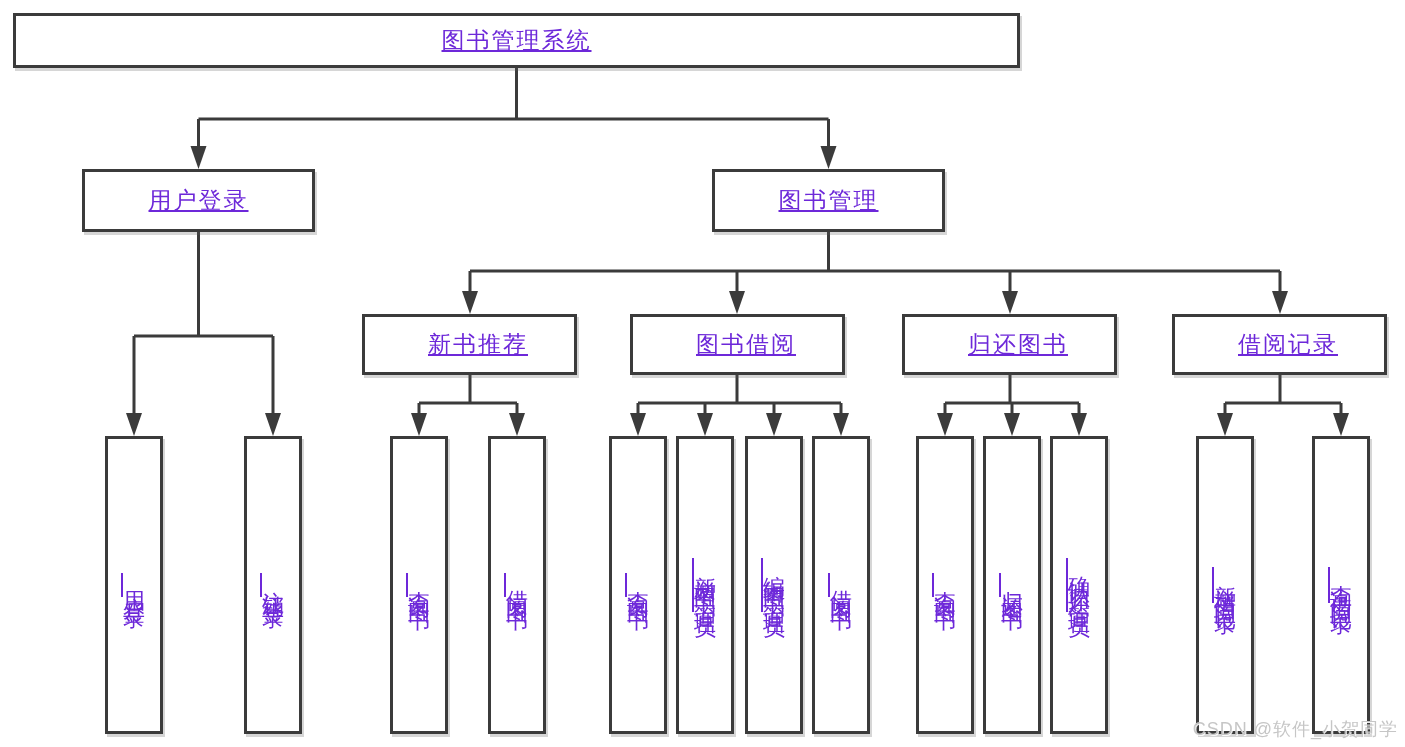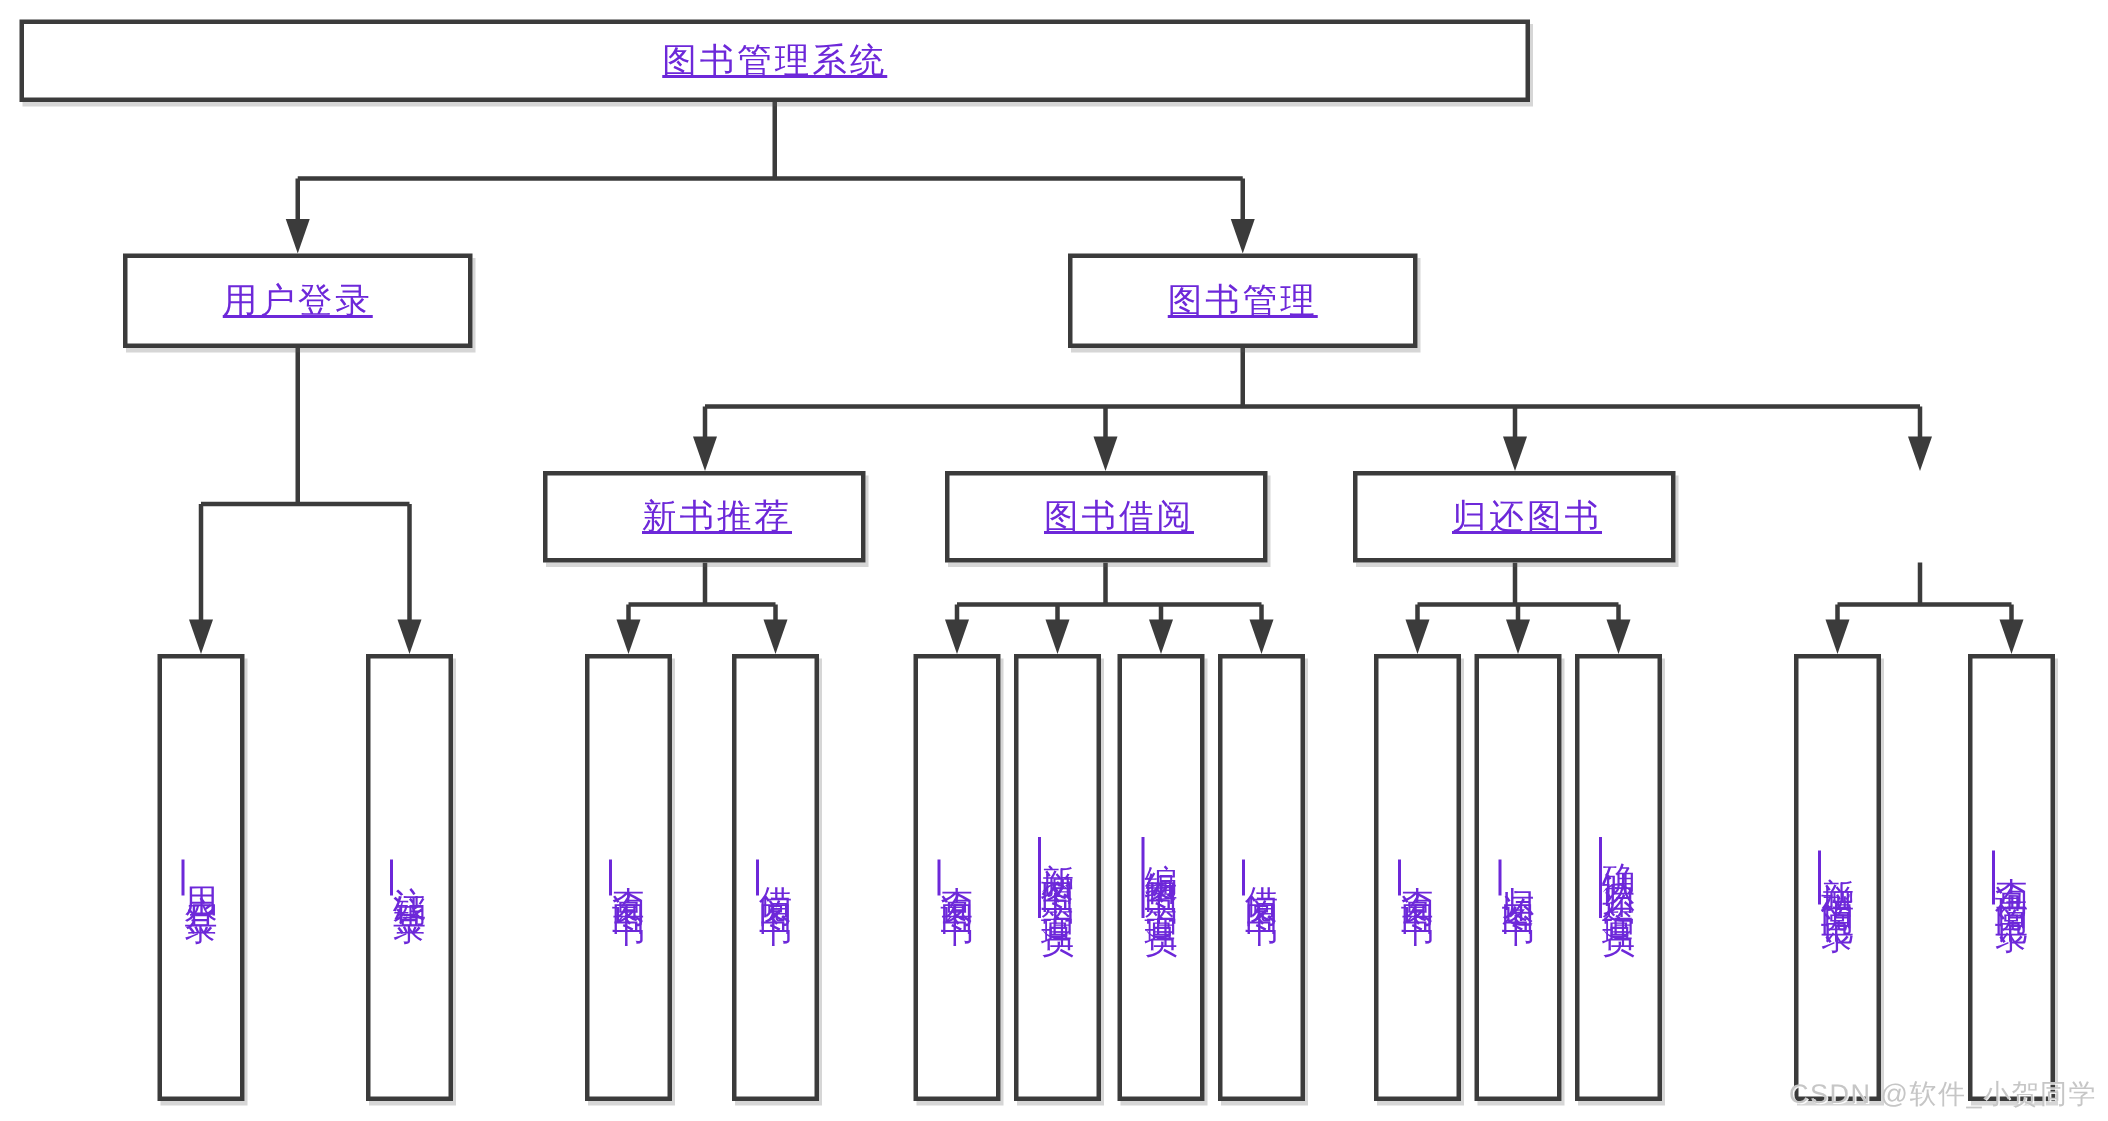--- a/index.html
+++ b/index.html
@@ -74,20 +74,21 @@
   </svg>
 
   <div class="node root h">图书管理系统</div>
 
   <div class="node l2 h" style="left:82px;">用户登录</div>
   <div class="node l2 h" style="left:712px;">图书管理</div>
 
   <div class="node l3 h" style="left:362px;">新书推荐</div>
   <div class="node l3 h" style="left:630px;">图书借阅</div>
   <div class="node l3 h" style="left:902px;">归还图书</div>
+  <div class="node l3 h" style="left:1172px;">借阅记录</div>
 
   <div class="node leaf" style="left:105px;">
     <span>用户登录</span>
   </div>
   <div class="node leaf" style="left:244px;">
     <span>注销登录</span>
   </div>
 
   <div class="node leaf" style="left:390px;">
     <span>查询图书</span>

